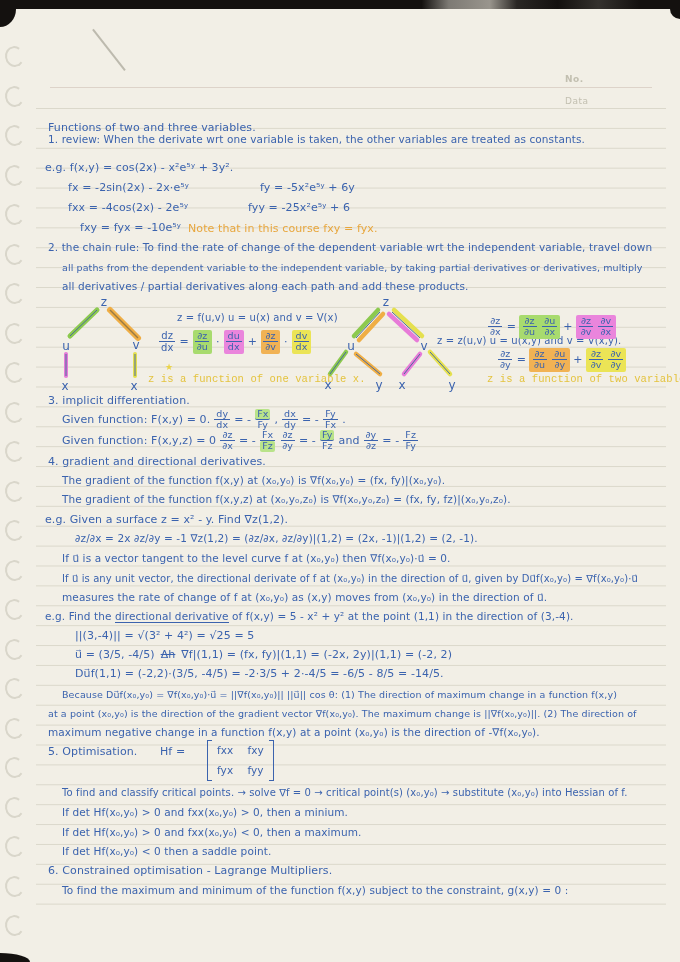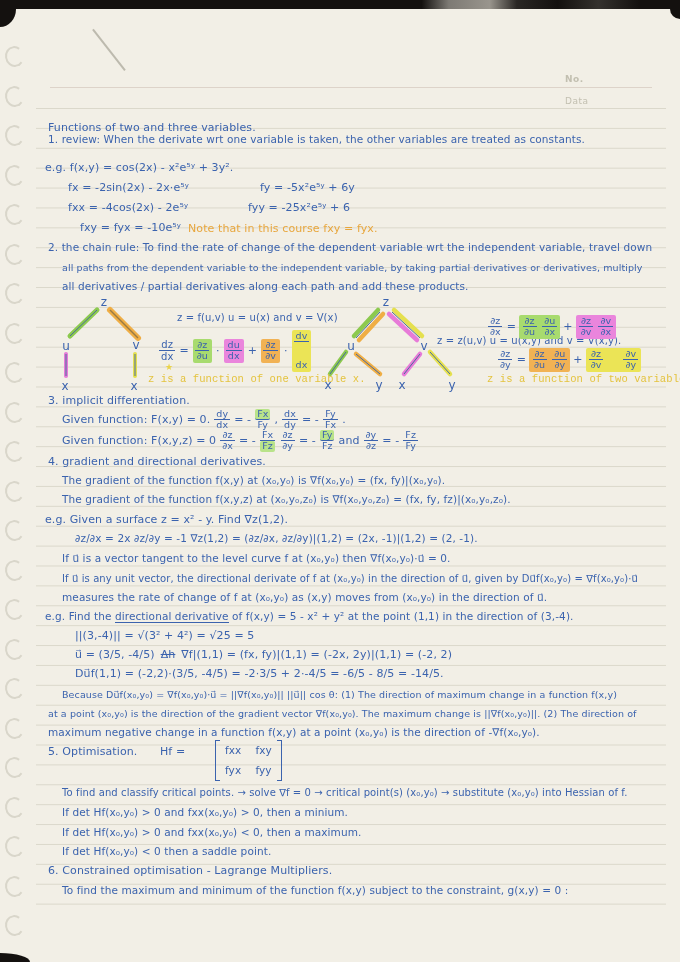--- a/index.html
+++ b/index.html
@@ -18,25 +18,25 @@
   .hdr-line1{position:absolute;top:87px;left:50px;right:28px;height:1px;background:#ddd3c9;}
   .hdr-label{position:absolute;font-size:9px;color:#c2bfb0;letter-spacing:.5px;}
   .hw{position:absolute;font-size:11px;color:#3b63ae;white-space:nowrap;letter-spacing:.1px;line-height:15px;}
   .fs10{font-size:10px;} .fs95{font-size:9.5px;} .fs105{font-size:10.5px;}
   .orange{color:#e8a63c;} .yellowtx{color:#e4c33e;font-family:Liberation Mono, monospace;}
   .mrow{display:inline-flex;align-items:center;gap:3px;}
   .frac{display:inline-flex;flex-direction:column;align-items:center;line-height:1.1;font-size:9.5px;vertical-align:middle;margin:0 1px;}
   .frac .fn{border-bottom:1px solid currentColor;padding:0 2px;}
   .frac .fd{padding:0 2px;}
   .hl{border-radius:2px;padding:1px 2px;}
-  .hl-green{background:#a8db6e;} .hl-pink{background:#ea85dc;} .hl-orange{background:#f1b254;} .hl-yellow{background:#ebe456;gap:18px;}
+  .hl-green{background:#a8db6e;} .hl-pink{background:#ea85dc;} .hl-orange{background:#f1b254;} .hl-yellow{background:#ebe456;}
   .spk{background:#b9e38a;border-radius:2px;}
   .ul{border-bottom:1px solid #3b63ae;}
   .strike{text-decoration:line-through;margin:0 6px;}
-  .mat{display:inline-flex;align-items:stretch;margin-left:20px;}
+  .mat{display:inline-flex;align-items:stretch;margin-left:12px;}
   .mat .lb{width:4px;border-left:1.6px solid #3b63ae;border-top:1.6px solid #3b63ae;border-bottom:1.6px solid #3b63ae;}
   .mat .rb{width:4px;border-right:1.6px solid #3b63ae;border-top:1.6px solid #3b63ae;border-bottom:1.6px solid #3b63ae;}
   .mat .cells{display:grid;grid-template-columns:auto auto;column-gap:14px;row-gap:5px;padding:3px 5px;font-size:10.5px;color:#3b63ae;}
   .star{position:absolute;color:#ead34a;font-size:9px;}
   svg text{font-family:"DejaVu Sans",sans-serif;font-size:12px;fill:#3b63ae;}
 </style>
 </head>
 <body>
 
 <div class="sheet">

